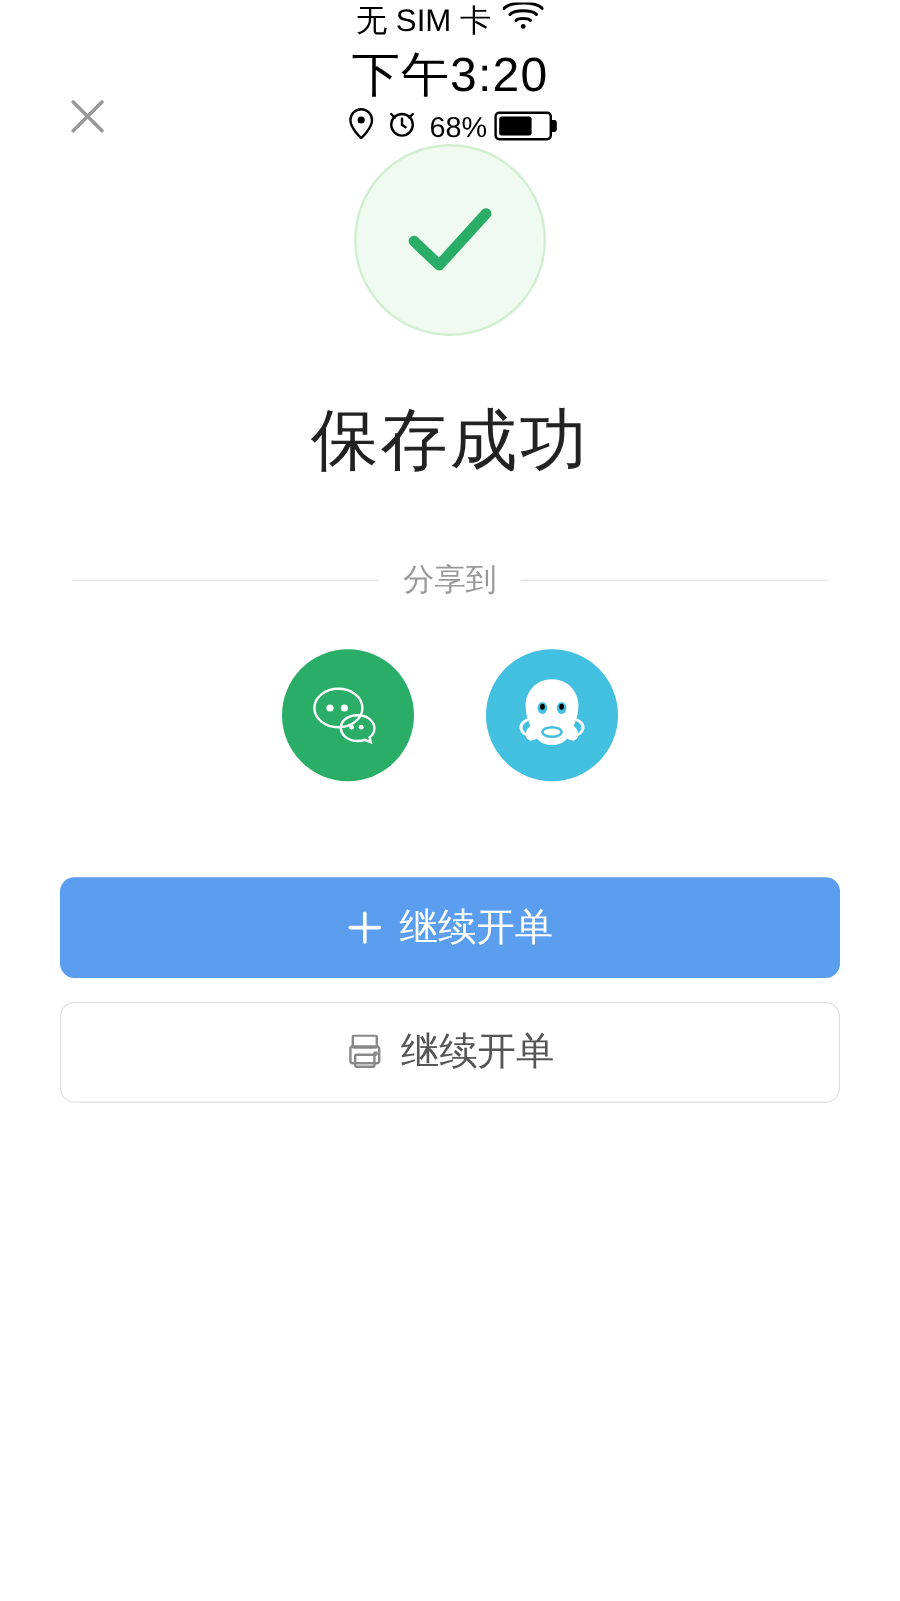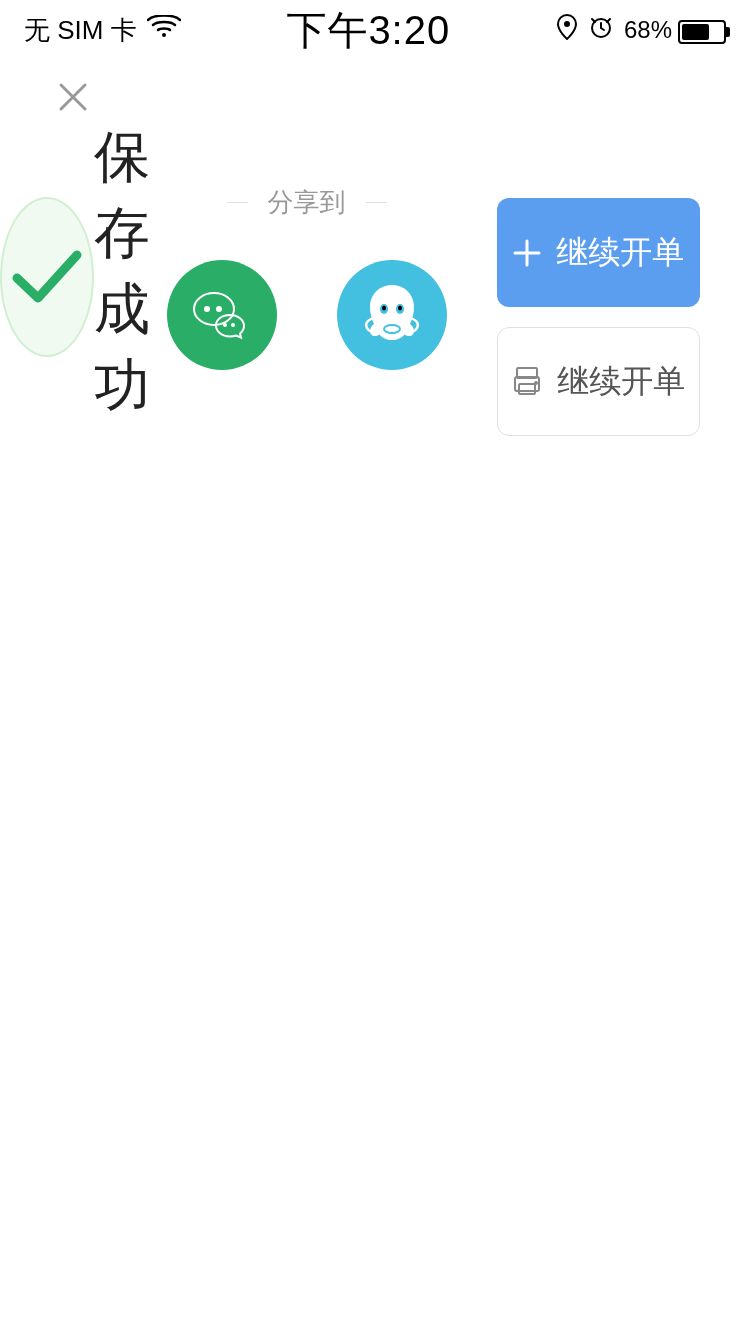--- a/index.html
+++ b/index.html
@@ -19,20 +19,21 @@
 
     
     .status-bar {
       width: 100%;
       height: 60px;
       background: #ffffff;
       display: flex;
       align-items: center;
       justify-content: space-between;
       padding: 0 24px;
+      flex-direction: column;
     }
 
     .status-left {
       display: flex;
       align-items: center;
       gap: 10px;
       font-size: 26px;
       color: #000;
       font-weight: 500;
     }
@@ -52,21 +53,21 @@
     .status-right {
       display: flex;
       align-items: center;
       gap: 10px;
       font-size: 24px;
       color: #000;
     }
 
     .battery-container {
       display: flex;
-      align-items: flex-end;
+      align-items: flex-start;
       gap: 6px;
     }
 
     .battery-icon {
       width: 48px;
       height: 24px;
       border: 2px solid #000;
       border-radius: 4px;
       position: relative;
       display: flex;
@@ -107,21 +108,21 @@
     }
 
     .close-btn svg {
       width: 34px;
       height: 34px;
     }
 
     
     .main-content {
       display: flex;
-      flex-direction: row;
+      flex-direction: column;
       align-items: center;
       padding-top: 60px;
     }
 
     
     .success-circle {
       width: 160px;
       height: 160px;
       border-radius: 50%;
       background: #f0faf0;
@@ -205,21 +206,21 @@
       width: 100%;
       padding: 0 50px;
       display: flex;
       flex-direction: column;
       gap: 20px;
       margin-top: 30px;
     }
 
     .action-btn {
       width: 100%;
-      height: 109px;
+      height: 84px;
       border-radius: 12px;
       border: none;
       display: flex;
       align-items: center;
       justify-content: center;
       gap: 14px;
       font-size: 32px;
       cursor: pointer;
     }
 

